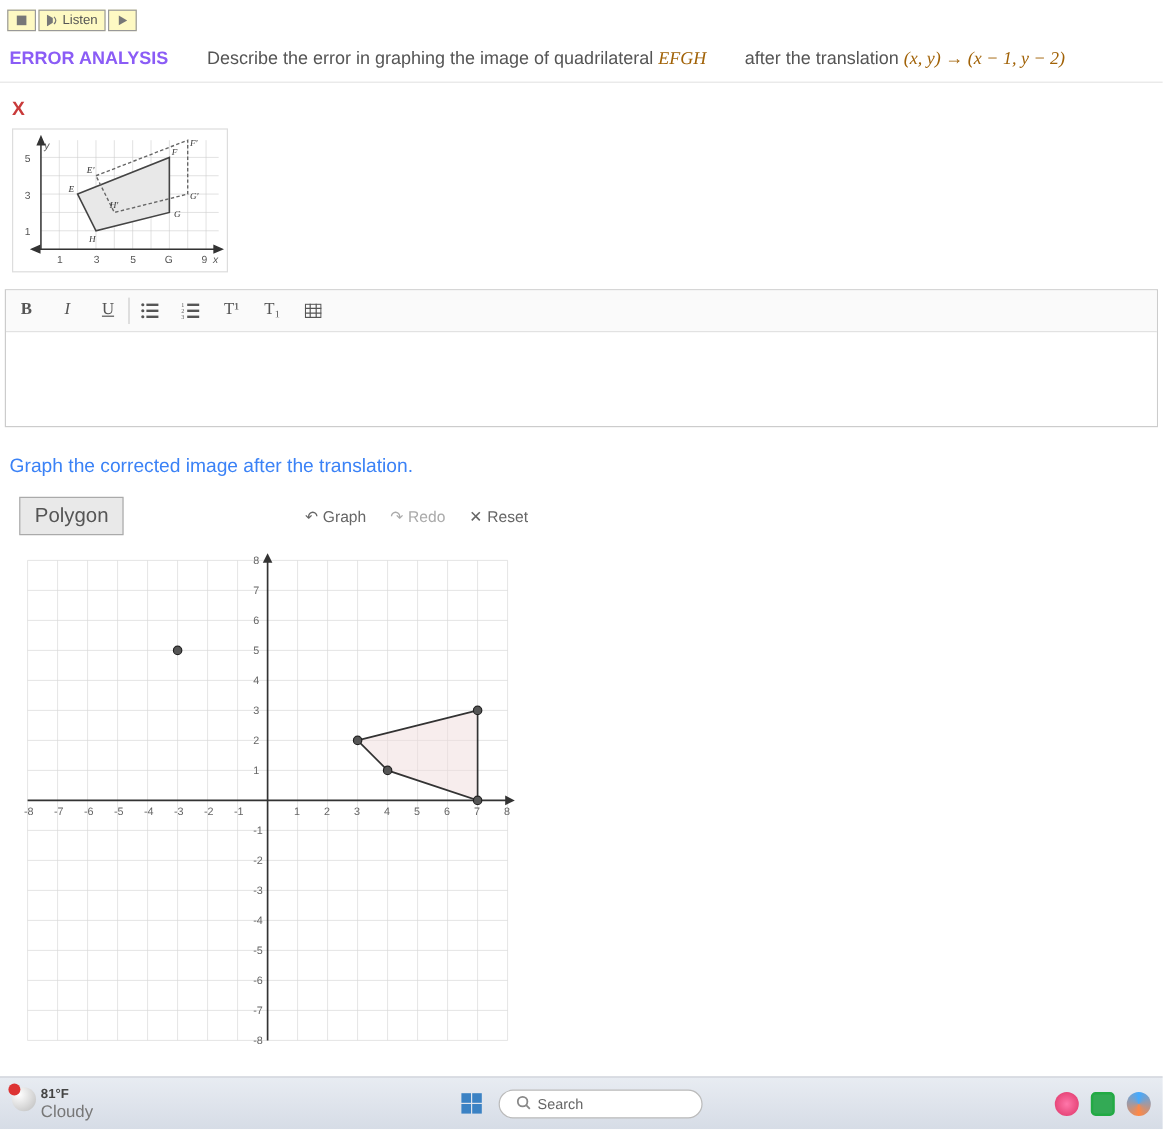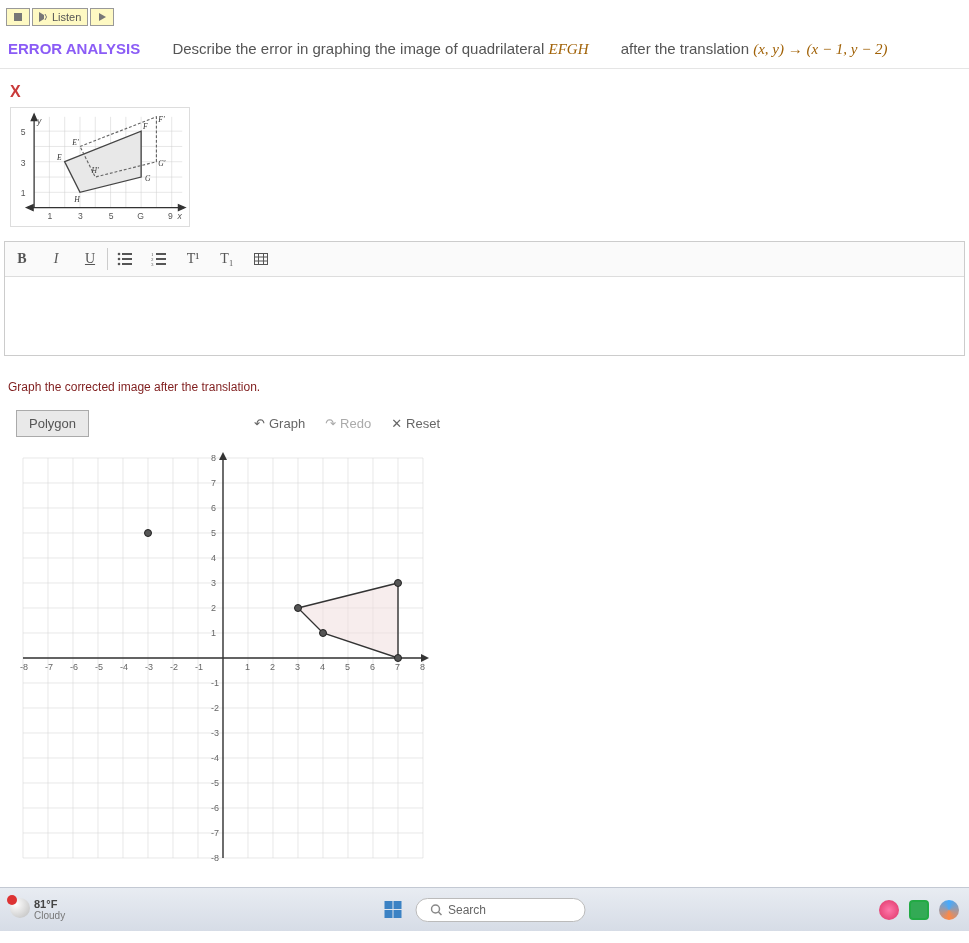--- a/index.html
+++ b/index.html
@@ -21,36 +21,36 @@
   
   .editor-box { border: 1px solid #ccc; margin: 6px 4px 10px; }
   .toolbar { display: flex; align-items: center; border-bottom: 1px solid #ddd; background: #fafafa; }
   .tb-btn { width: 34px; height: 34px; display:flex; align-items:center; justify-content:center; color:#555; font-size:14px; font-family:"Times New Roman", serif; cursor:pointer; }
   .tb-sep { width:1px; height:22px; background:#ccc; }
   .tb-bold { font-weight:bold; }
   .tb-italic { font-style:italic; }
   .tb-under { text-decoration:underline; }
   .editor-area { min-height: 78px; background:#fff; }
   
-  .section-label { padding: 14px 8px 10px; color:#7f1d1d; font-size:12px; }
+  .section-label { padding: 14px 8px 10px; color:#3b82f6; font-size:16px; }
   
   .graph-panel { margin: 0 8px; width: 440px; }
   .graph-toolbar { display:flex; align-items:center; gap: 20px; padding: 6px 8px; }
-  .poly-btn { border:1px solid #aaa; background:#e9e9e9; padding:5px 12px; font-size:13px; color:#555; cursor:pointer; }
+  .poly-btn { border:1px solid #aaa; background:#e9e9e9; padding:5px 12px; font-size:17px; color:#555; cursor:pointer; }
   .g-act { font-size:13px; color:#666; display:flex; align-items:center; gap:4px; cursor:pointer; }
   .g-act.disabled { color:#aaa; }
   
   .taskbar { position: relative; margin-top: 10px; height: 44px; background: linear-gradient(#e8ecf2,#d6dce6); display:flex; align-items:center; padding: 0 10px; border-top:1px solid #c3c9d3; }
   .weather { display:flex; align-items:flex-start; gap:4px; font-size:11px; color:#444; }
   .weather-icon { width:20px; height:20px; background: radial-gradient(circle at 30% 30%, #fff, #bbb); border-radius:50%; position:relative; }
   .weather-badge { position:absolute; top:-3px; left:-3px; width:10px; height:10px; background:#d33; border-radius:50%; }
   .task-center { position:absolute; left:50%; transform:translateX(-50%); display:flex; align-items:center; gap:14px; }
   .win-logo { display:grid; grid-template-columns: 8px 8px; grid-template-rows:8px 8px; gap:1px; }
   .win-logo span { background:#3b82c4; }
-  .search-pill { display:flex; align-items:center; gap:6px; background:#fff; border:1px solid #bbb; border-radius:16px; padding:4px 14px; font-size:12px; color:#666; width:170px; }
+  .search-pill { display:flex; align-items:flex-start; gap:6px; background:#fff; border:1px solid #bbb; border-radius:16px; padding:4px 14px; font-size:12px; color:#666; width:170px; }
   .task-right { margin-left:auto; display:flex; align-items:center; gap:10px; }
   .tray-icon { width:20px; height:20px; border-radius:4px; }
 </style>
 </head>
 <body>
 
 <div class="top-controls">
   <div class="tc-btn">
     <svg viewBox="0 0 10 10">
         <rect x="1" y="1" width="8" height="8" fill="#777"></rect>
@@ -284,21 +284,21 @@
     </svg>
 </div>
 
 <div class="taskbar">
   <div class="weather">
     <div class="weather-icon">
         <div class="weather-badge"></div>
       </div>
     <div>
       <div style="font-weight:bold;">81°F</div>
-      <div style="font-size:10px;color:#777;">Cloudy</div>
+      <div style="font-size:14px;color:#777;">Cloudy</div>
     </div>
   </div>
   <div class="task-center">
     <div class="win-logo">
         <span></span>
         <span></span>
         <span></span>
         <span></span>
       </div>
     <div class="search-pill">

